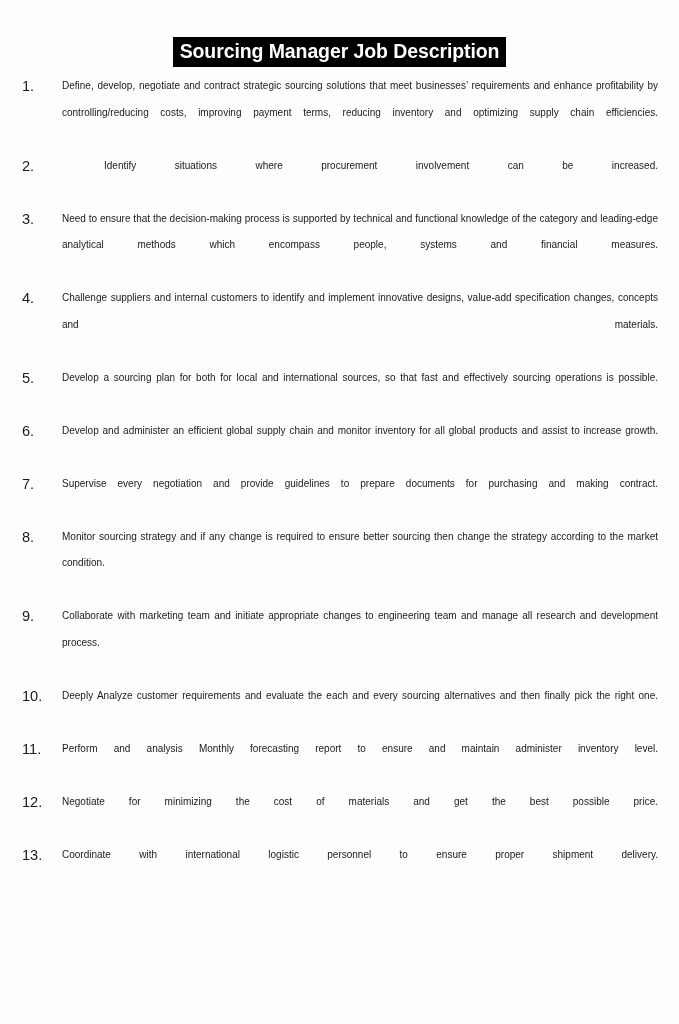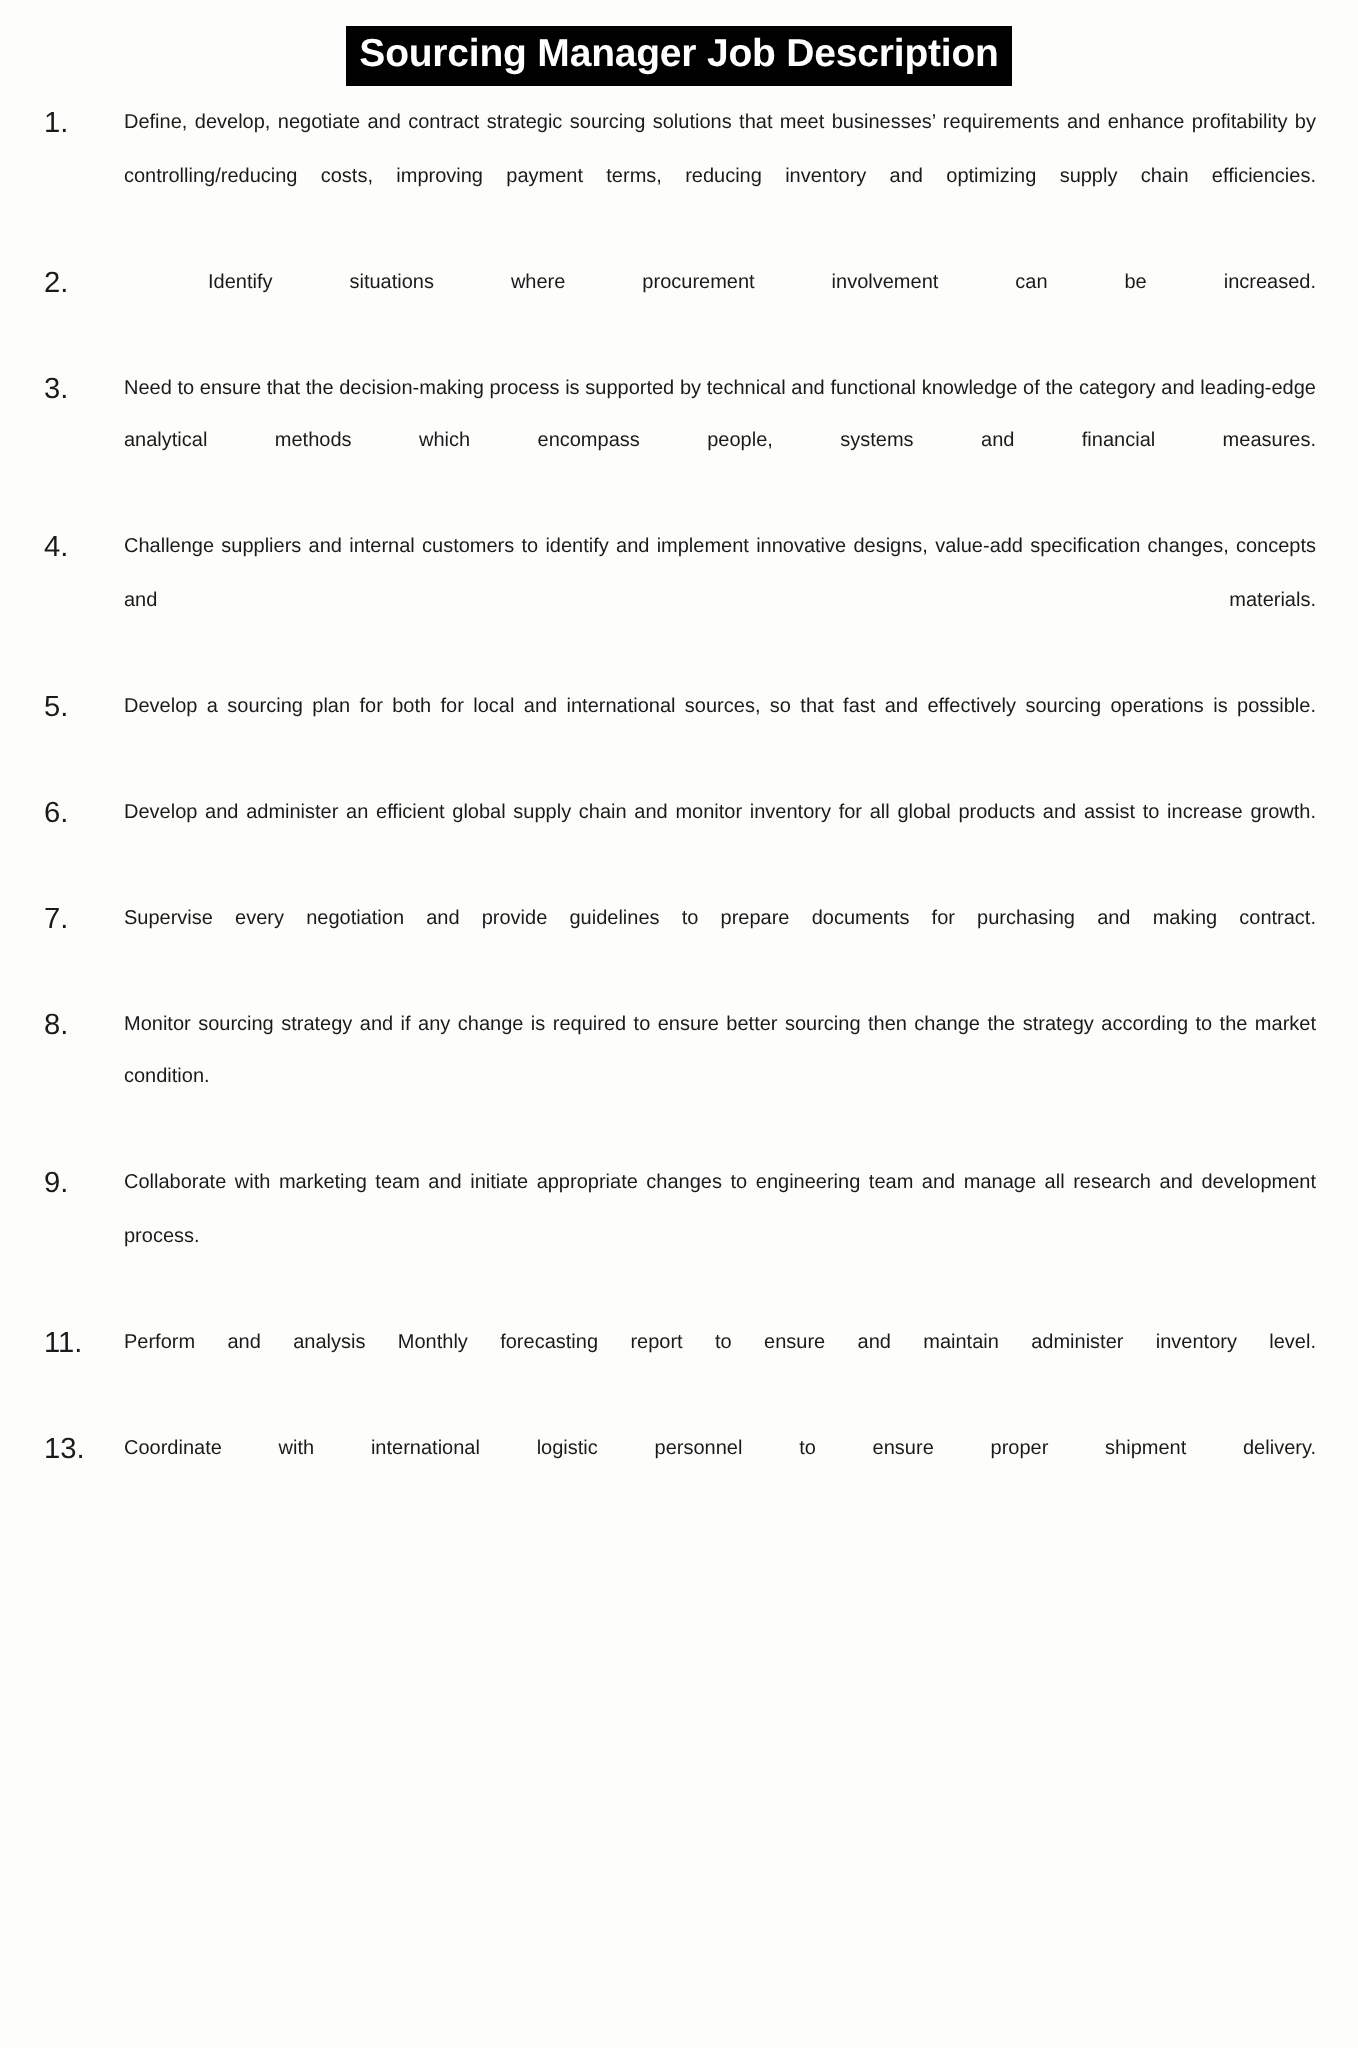--- a/index.html
+++ b/index.html
@@ -23,20 +23,21 @@
     box-sizing: border-box;
     padding: 0;
     background: #fdfdfb;
   }
 
   
   .title-wrap {
     text-align: center;
     padding-top: 13px;
     padding-bottom: 6px;
+    margin-top: 24px;
   }
   .doc-title {
     display: inline-block;
     background: #000000;
     color: #ffffff;
     font-size: 19.5px;
     font-weight: bold;
     line-height: 1.3;
     letter-spacing: -0.1px;
     padding: 2px 7px 3px 7px;
@@ -120,22 +121,30 @@
       </li>
       <li class="item">
         <span class="num" style="color: rgb(26, 26, 26);">8.</span>
         <span class="txt" style="color: rgb(26, 26, 26);">Monitor sourcing strategy and if any change is required to ensure better sourcing then change the strategy according to the market condition.</span>
       </li>
       <li class="item">
         <span class="num" style="color: rgb(26, 26, 26);">9.</span>
         <span class="txt" style="color: rgb(26, 26, 26);">Collaborate with marketing team and initiate appropriate changes to engineering team and manage all research and development process.</span>
       </li>
       <li class="item">
+        <span class="num" style="color: rgb(26, 26, 26);">10.</span>
+        <span class="txt" style="color: rgb(26, 26, 26);">Deeply Analyze customer requirements and evaluate the each and every sourcing alternatives and then finally pick the right one.</span>
+      </li>
+      <li class="item">
         <span class="num" style="color: rgb(26, 26, 26);">11.</span>
         <span class="txt" style="color: rgb(26, 26, 26);">Perform and analysis Monthly forecasting report to ensure and maintain administer inventory level.</span>
+      </li>
+      <li class="item">
+        <span class="num" style="color: rgb(26, 26, 26);">12.</span>
+        <span class="txt" style="color: rgb(26, 26, 26);">Negotiate for minimizing the cost of materials and get the best possible price.</span>
       </li>
       <li class="item">
         <span class="num" style="color: rgb(26, 26, 26);">13.</span>
         <span class="txt" style="color: rgb(26, 26, 26);">Coordinate with international logistic personnel to ensure proper shipment delivery.</span>
       </li>
     </ol>
 
 </div>
 
 </body></html>

